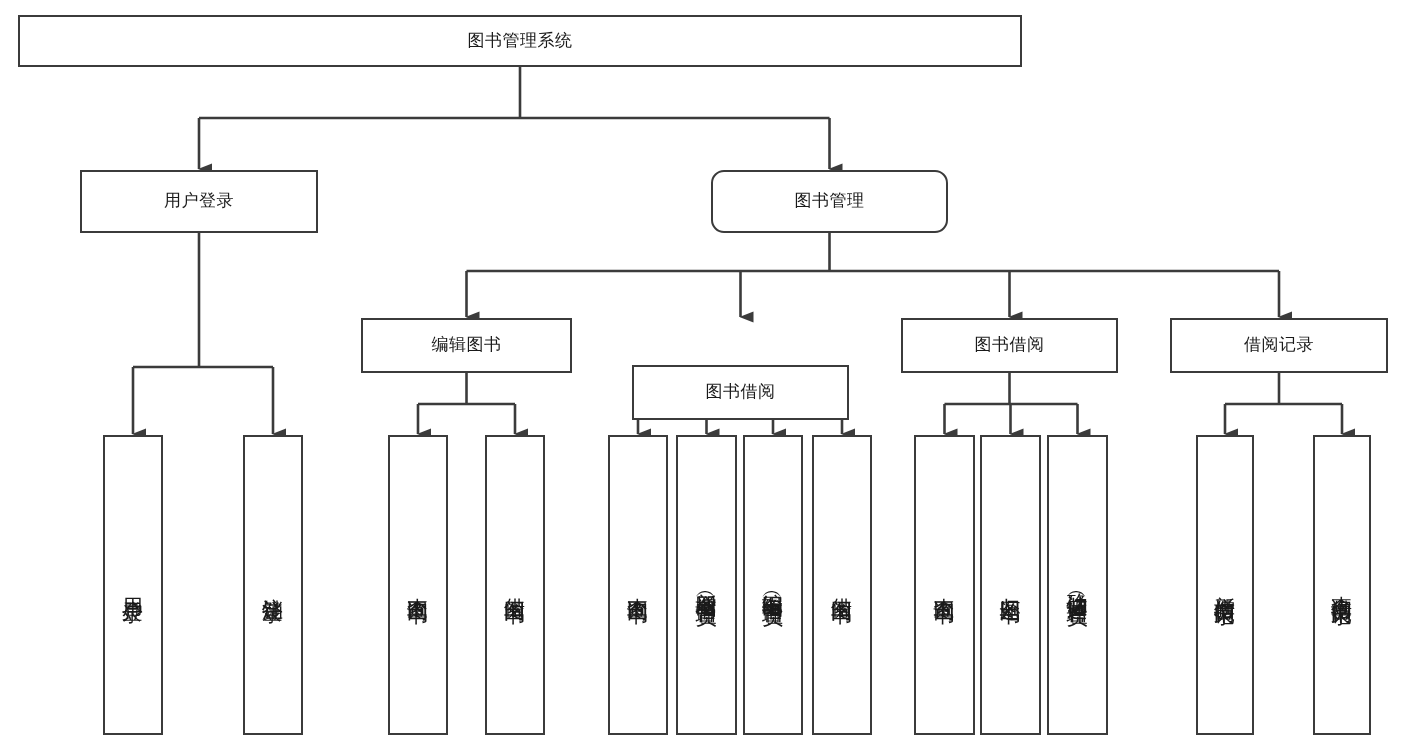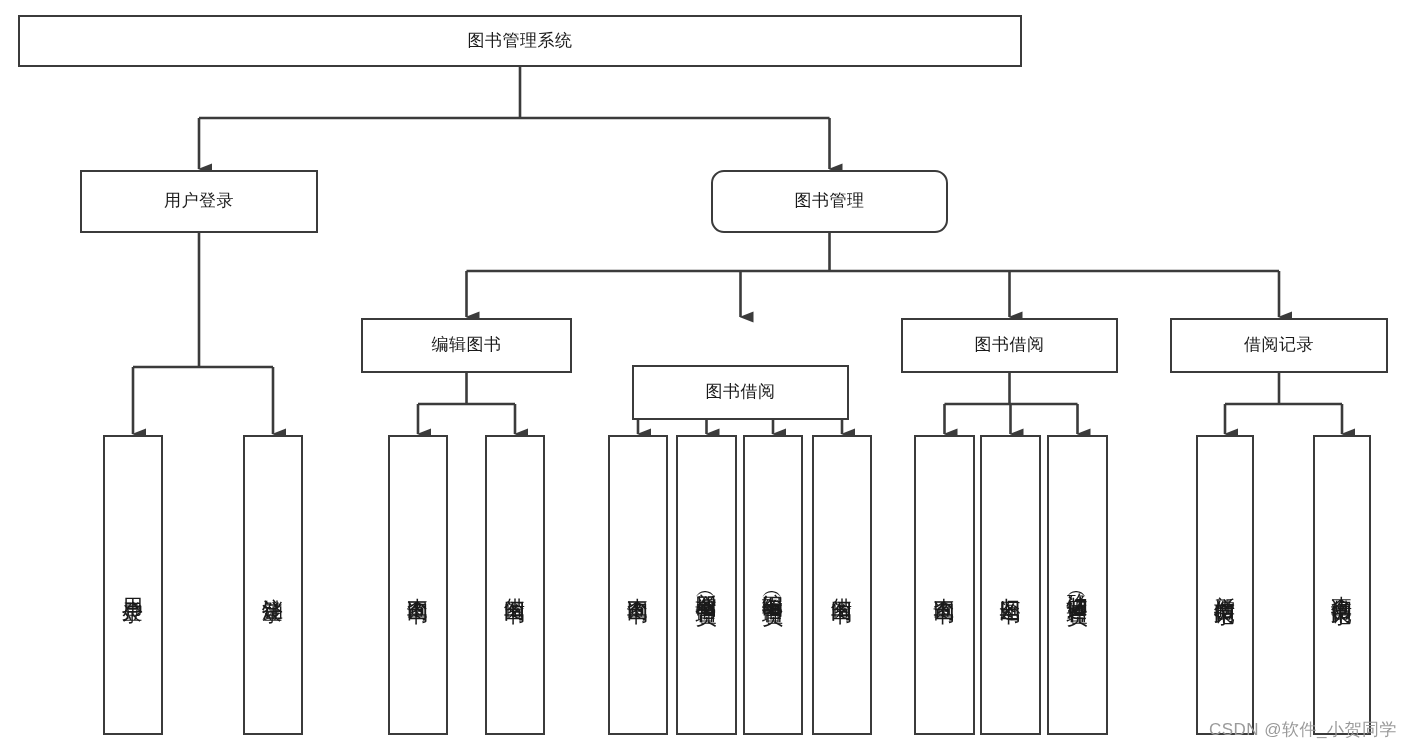--- a/index.html
+++ b/index.html
@@ -170,14 +170,13 @@
         <span class="label">确认归还（管理员）</span>
       </div>
       <div class="node vert" style="left: 1196px; top: 435px; width: 58px; height: 300px;">
         <span class="label">新增借阅记录</span>
       </div>
       <div class="node vert" style="left: 1313px; top: 435px; width: 58px; height: 300px;">
         <span class="label">查询借阅记录</span>
       </div>
     </div>
 
-  <div id="watermark">CSDN @软件_小贺同学</div>
 </div>
 
 </body></html>

